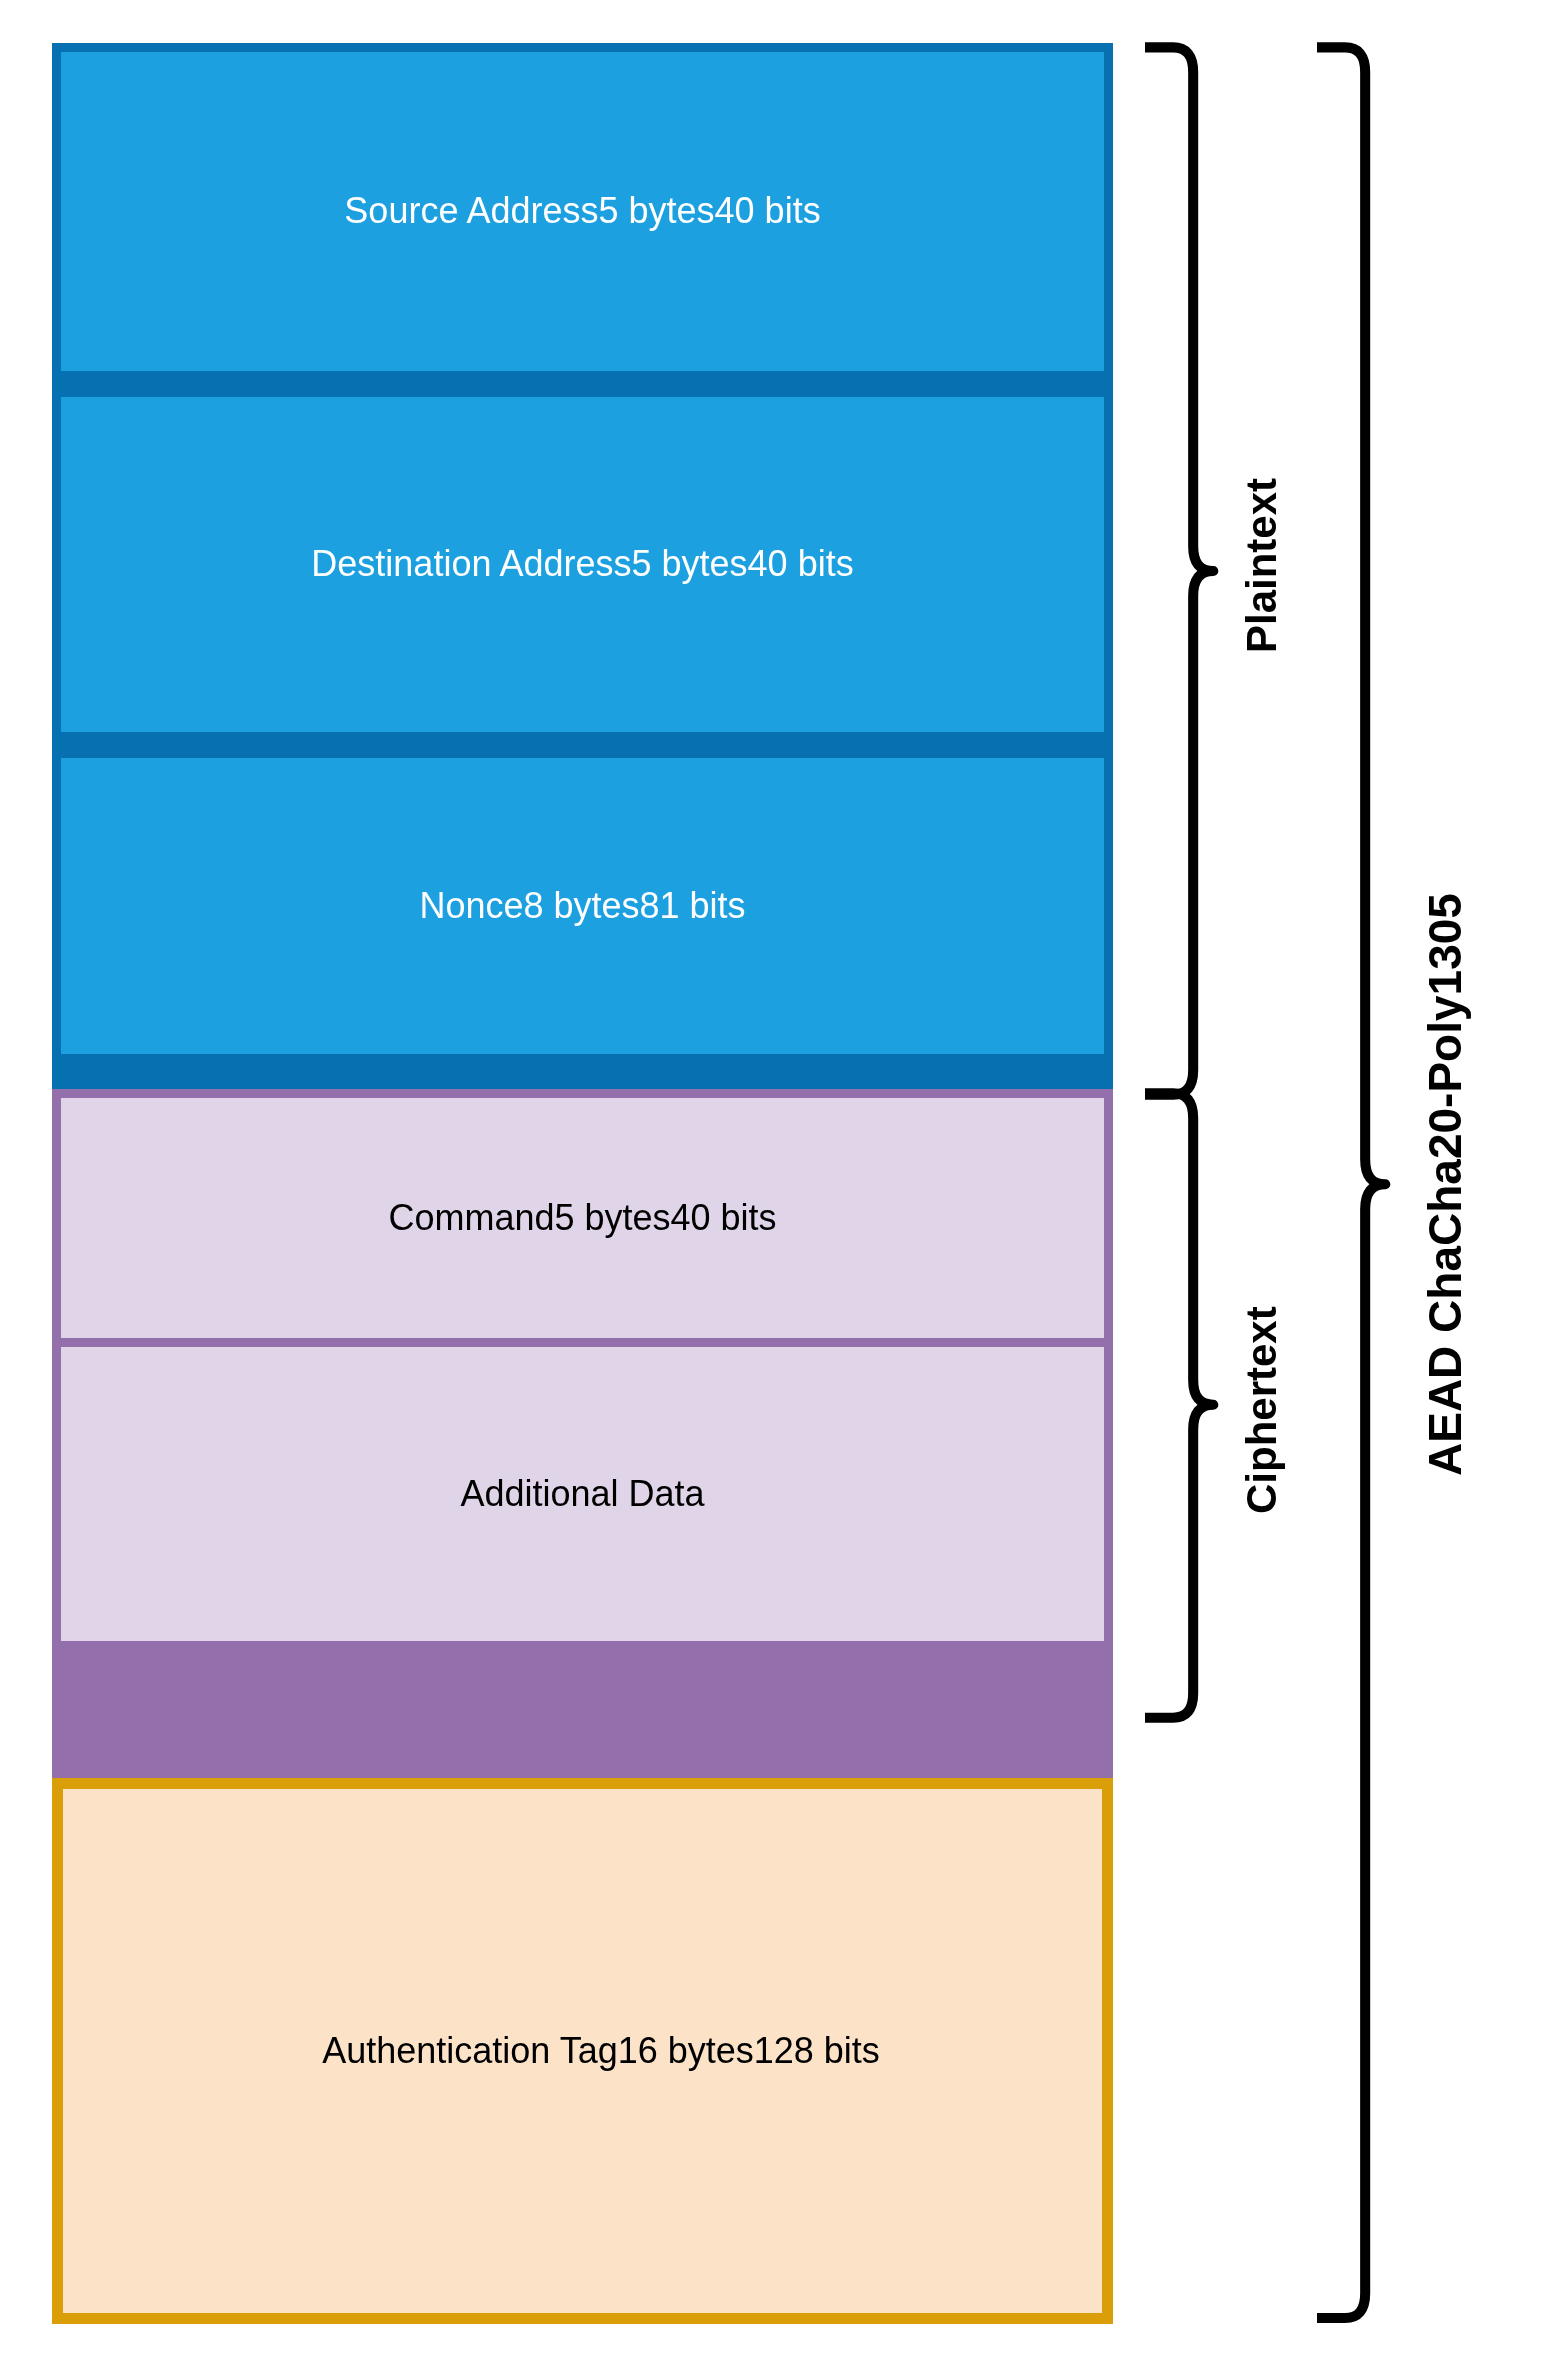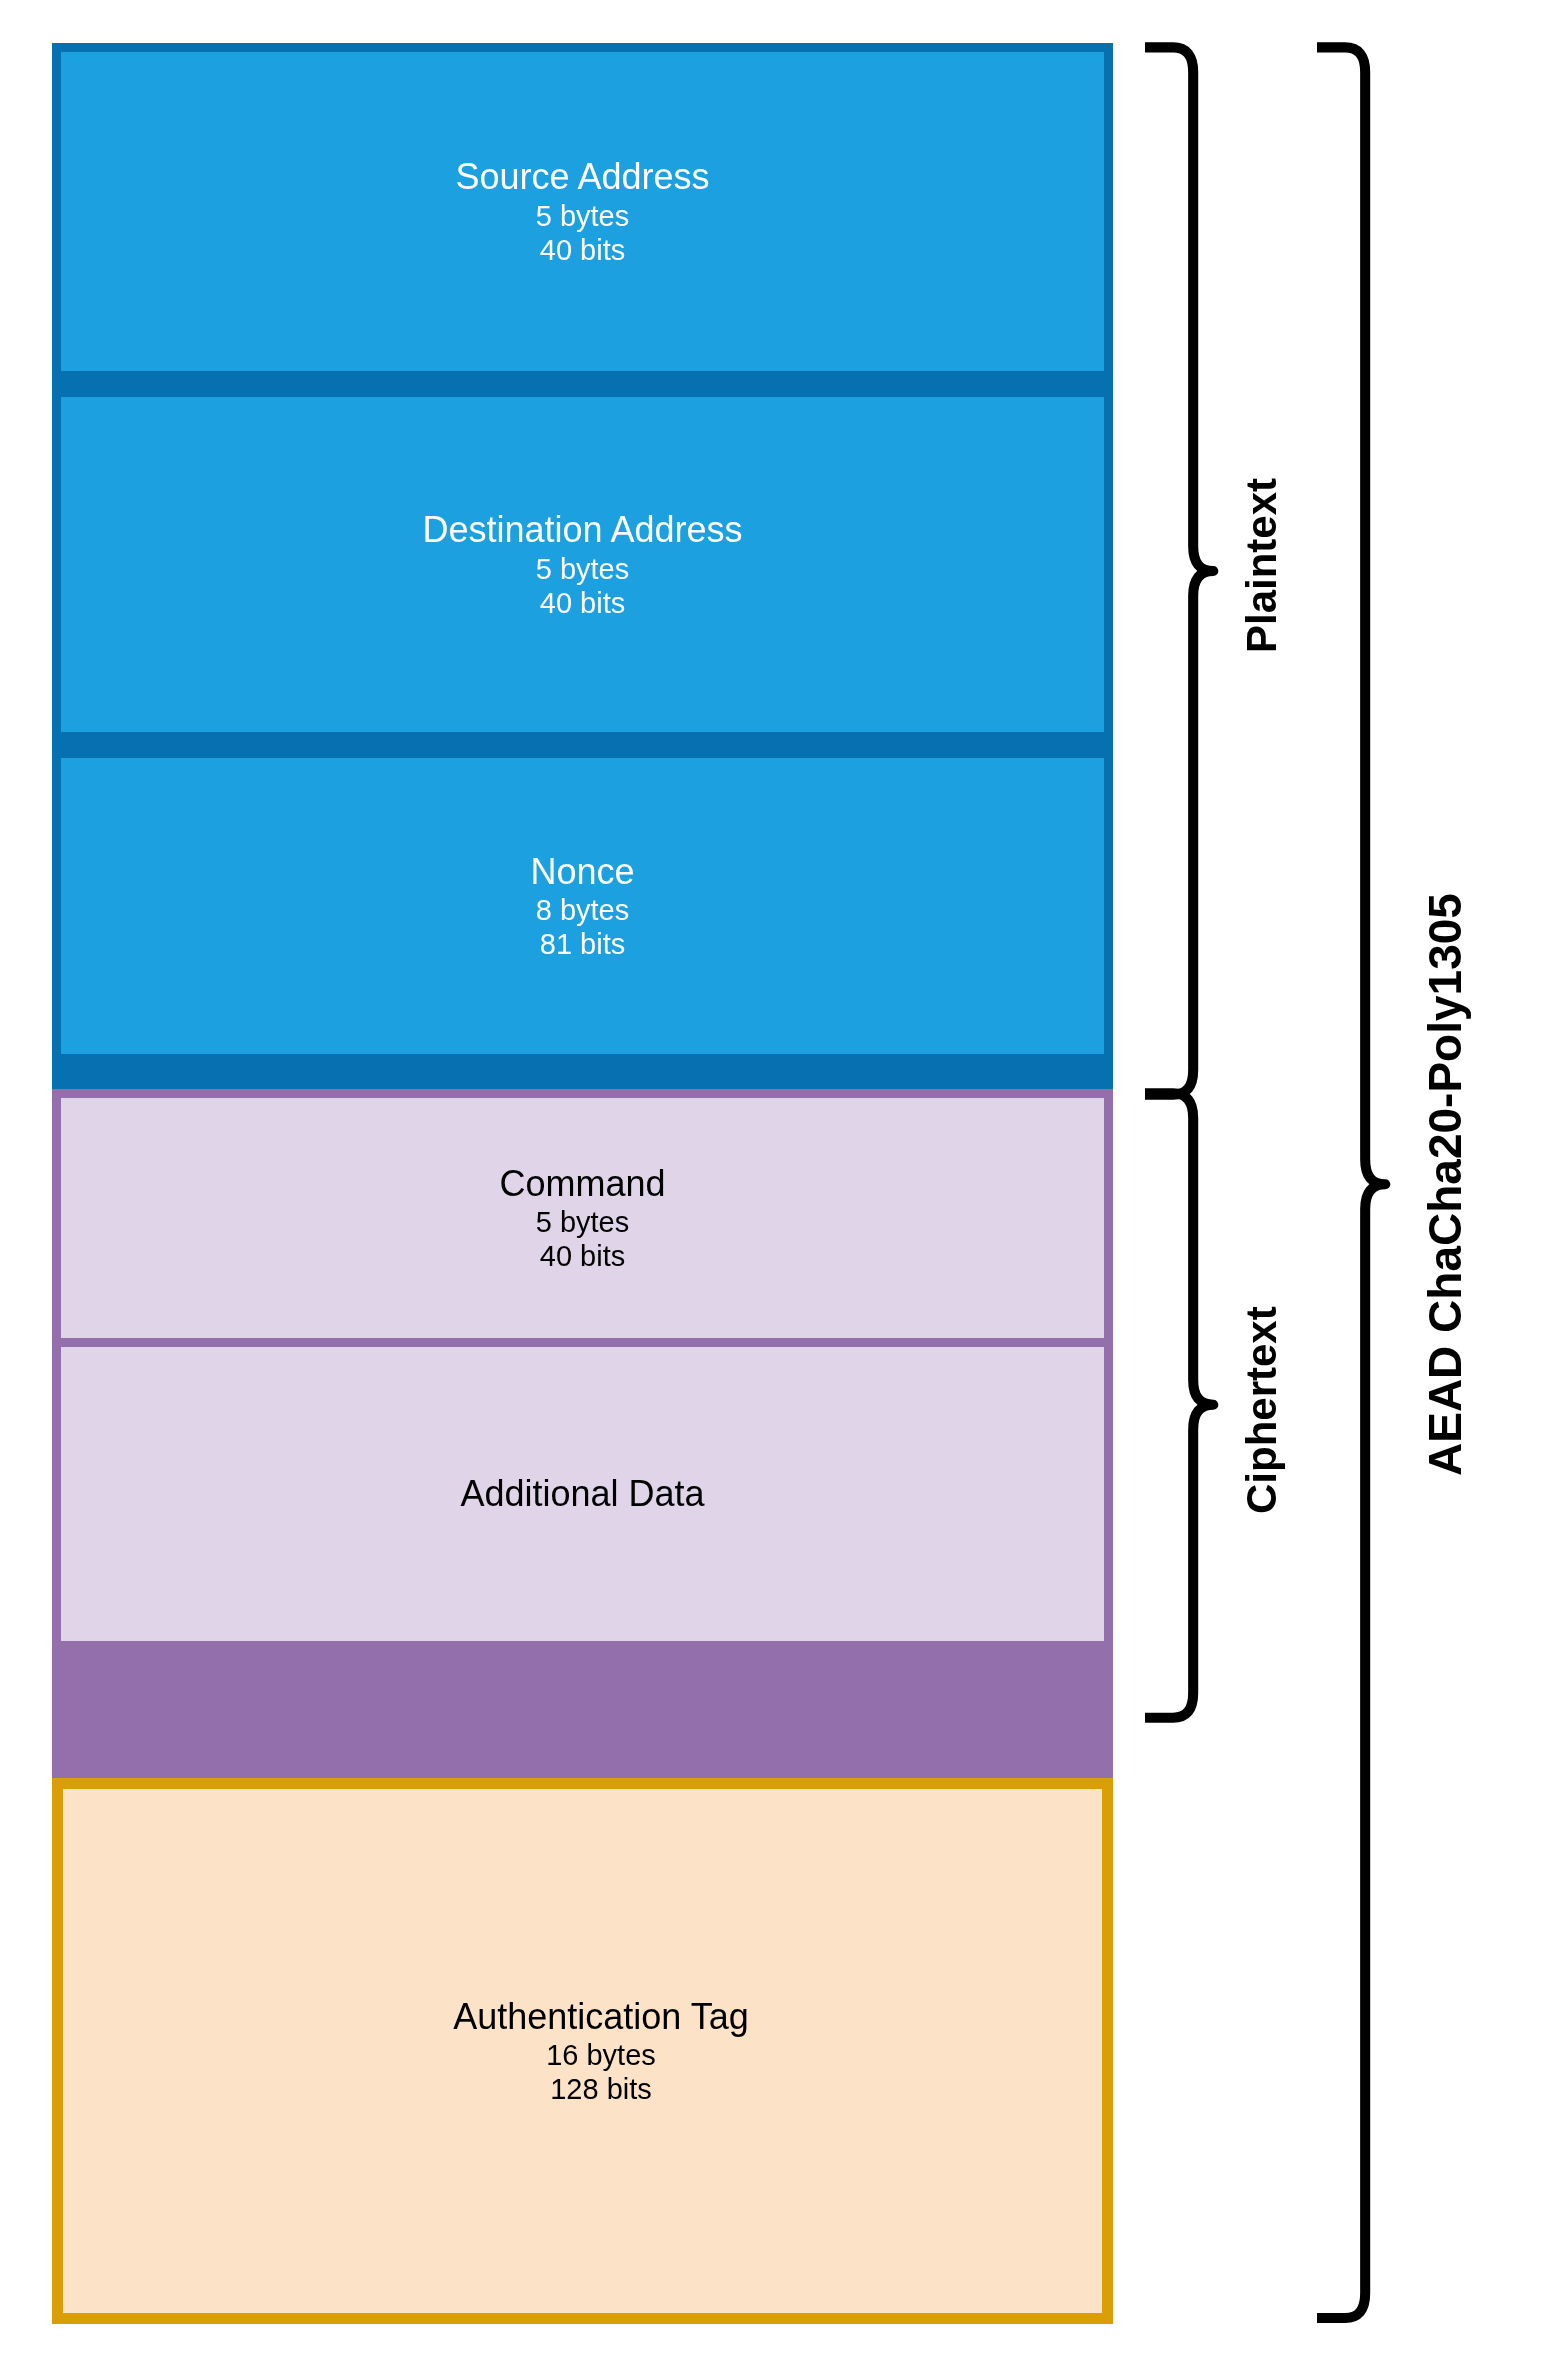--- a/index.html
+++ b/index.html
@@ -56,21 +56,20 @@
     position: relative;
     width: 100%;
     height: 100%;
     display: flex;
     flex-direction: column;
   }
 
   .field {
     position: relative;
     display: flex;
-    flex-direction: column;
     align-items: center;
     justify-content: center;
     text-align: center;
     box-sizing: border-box;
   }
   .blue .field {
     background: #1CA0E0;
     color: #ffffff;
   }
   .purple .field {
@@ -88,21 +87,21 @@
 
   .f-src  { height: 319px; }
   .f-dst  { height: 335px; }
   .f-non  { height: 296px; }
   .f-cmd  { height: 240px; }
   .f-add  { height: 294px; }
   .f-tag  { height: 524px; padding-left: 37px; }
 
   .line {
     line-height: 1.18;
-    font-size: 29px;
+    font-size: 36px;
     white-space: nowrap;
   }
   .line.title { font-size: 36px; }
 
   
   .bracket {
     position: absolute;
     pointer-events: none;
   }
   .bracket svg { display: block; }

